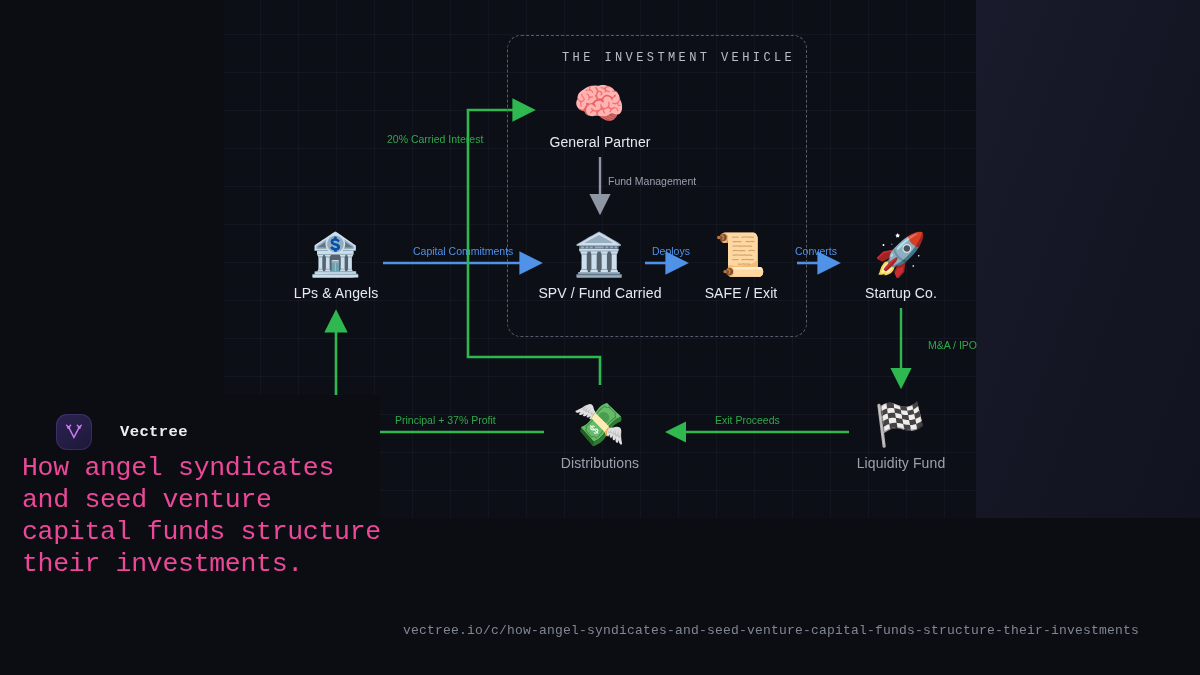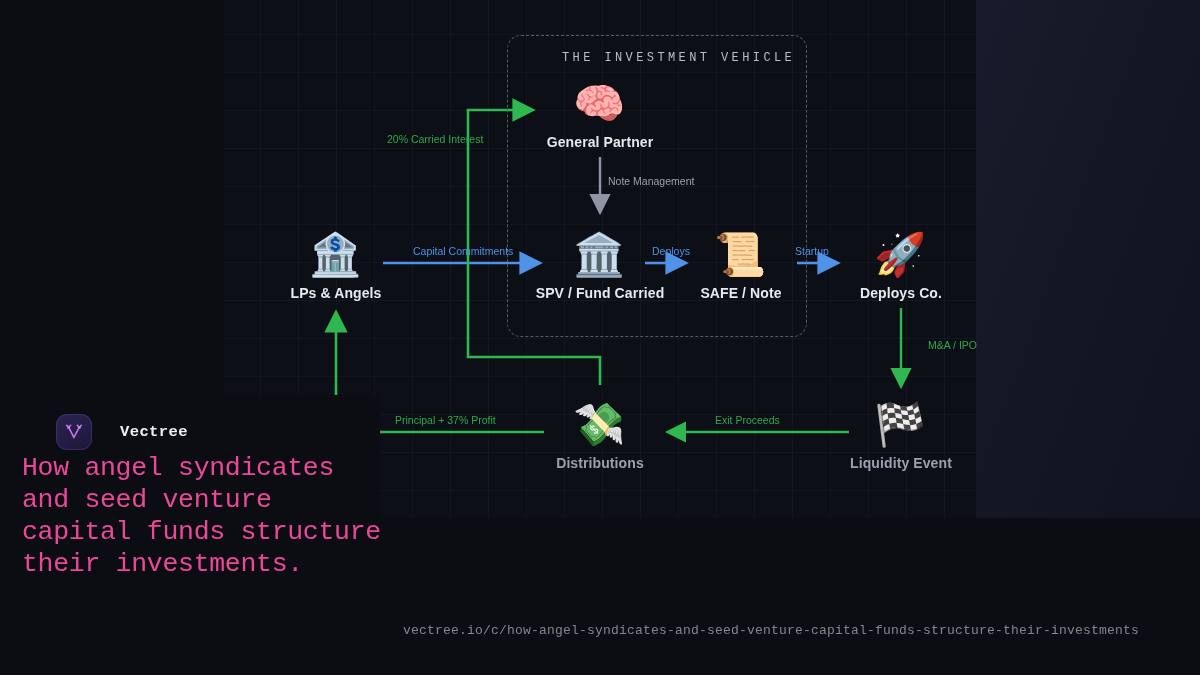--- a/index.html
+++ b/index.html
@@ -19,21 +19,21 @@
       linear-gradient(to bottom, rgba(130,150,190,.055) 1px, transparent 1px);
     background-size:38px 38px;background-position:-2px -4px;}
 
   .canvas{position:absolute;left:0;top:0;width:1200px;height:675px;}
 
   
   .node{position:absolute;display:flex;flex-direction:column;align-items:center;
         width:160px;margin-left:-80px;}
   .node .emoji{font-size:42px;line-height:48px;height:48px;
         font-family:"DejaVu Sans",sans-serif;}
-  .node .nlabel{margin-top:6px;font-size:14px;font-weight:bold;color:#e6e9ef;
+  .node .nlabel{margin-top:6px;font-size:14px;font-weight:normal;color:#e6e9ef;
         white-space:nowrap;letter-spacing:.1px;}
   .node.muted .nlabel{color:#9aa1ad;}
 
   
   .groupbox{position:absolute;border:1.6px dashed #565b66;border-radius:14px;}
   .grouptitle{position:absolute;font-family:"Liberation Mono",monospace;
         font-size:12px;letter-spacing:3.4px;color:#b9bec9;white-space:nowrap;}
 
   
   .elabel{position:absolute;font-size:10.5px;white-space:nowrap;
@@ -114,42 +114,42 @@
     <span class="nlabel">LPs &amp; Angels</span>
   </div>
 
   <div class="node" style="left:600px;top:231px;">
     <span class="emoji">🏛️</span>
     <span class="nlabel">SPV / Fund Carried</span>
   </div>
 
   <div class="node" style="left:741px;top:231px;">
     <span class="emoji">📜</span>
-    <span class="nlabel">SAFE / Note</span>
+    <span class="nlabel">SAFE / Exit</span>
   </div>
 
   <div class="node" style="left:901px;top:231px;">
     <span class="emoji">🚀</span>
-    <span class="nlabel">Deploys Co.</span>
+    <span class="nlabel">Startup Co.</span>
   </div>
 
   <div class="node muted" style="left:600px;top:401px;">
     <span class="emoji">💸</span>
     <span class="nlabel">Distributions</span>
   </div>
 
   <div class="node muted" style="left:901px;top:401px;">
     <span class="emoji">🏁</span>
-    <span class="nlabel">Liquidity Event</span>
+    <span class="nlabel">Liquidity Fund</span>
   </div>
 
   <div class="elabel blue" style="left:413px;top:245px;text-align:center;">Capital Commitments</div>
   <div class="elabel blue" style="left:652px;top:245px;">Deploys</div>
-  <div class="elabel blue" style="left:795px;top:245px;">Startup</div>
-  <div class="elabel grey" style="left:608px;top:175px;">Note Management</div>
+  <div class="elabel blue" style="left:795px;top:245px;">Converts</div>
+  <div class="elabel grey" style="left:608px;top:175px;">Fund Management</div>
   <div class="elabel green" style="left:908px;top:339px;margin-left:20px;">M&amp;A / IPO</div>
   <div class="elabel green" style="left:715px;top:414px;text-align:center;">Exit Proceeds</div>
   <div class="elabel green" style="left:395px;top:414px;">Principal + 37% Profit</div>
   <div class="elabel green" style="left:387px;top:98px;margin-top:35px;">20% Carried Interest</div>
 
   <div class="bl-fill"></div>
   <div class="left-panel"></div>
   <div class="bottom-panel"></div>
 
   <div class="brandrow">

